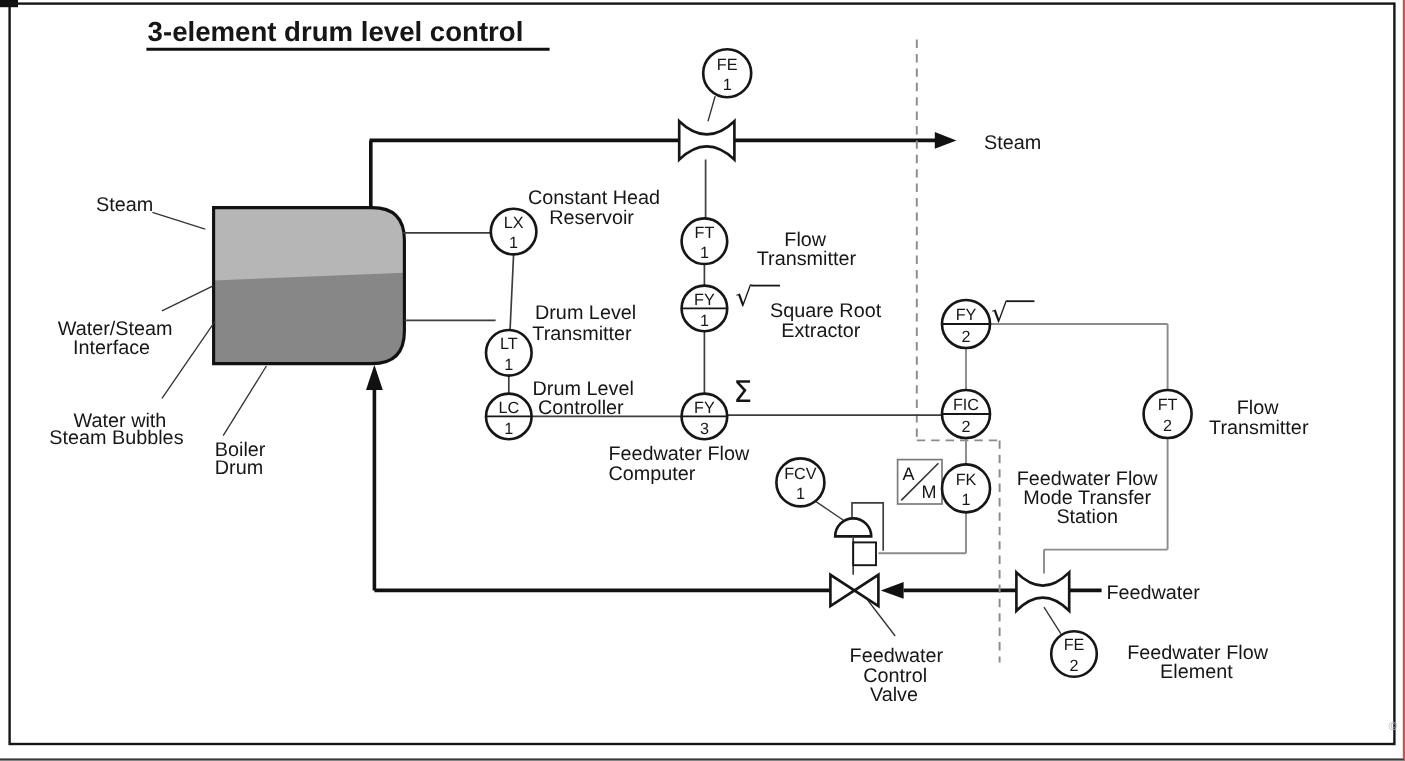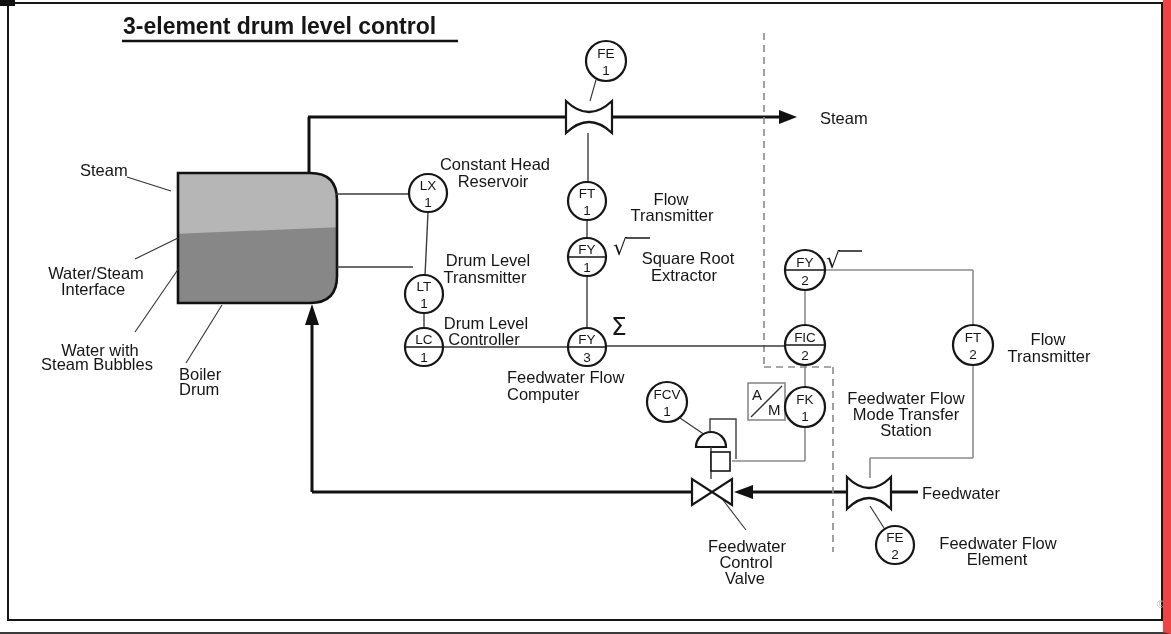--- a/index.html
+++ b/index.html
@@ -1,19 +1,19 @@
 <!DOCTYPE html>
 <html><head>
 <meta charset="utf-8">
 <style>
   html,body{margin:0;padding:0;background:#e8e8e8;}
   #canvas{
     position:relative;width:1171px;height:634px;background:#ffffff;
     font-family:"Liberation Sans", sans-serif;
-    border-right:8px solid #ef4444;border-bottom:2px solid #3a3a3a;
+    border-right:2px solid #ef4444;border-bottom:2px solid #3a3a3a;
     box-sizing:border-box;overflow:hidden;
   }
   #corner-mark{position:absolute;left:0;top:0;width:15px;height:6px;background:#111;}
   svg{position:absolute;left:0;top:0;}
   svg text{fill:#161616;}
   .frame{fill:none;stroke:#161616;stroke-width:2;}
   .proc{fill:none;stroke:#111;stroke-width:3;}
   .thin{fill:none;stroke:#3d3d3d;stroke-width:1.4;}
   .sig{fill:none;stroke:#8c8c8c;stroke-width:1.6;}
   .lead{fill:none;stroke:#333;stroke-width:1.1;}

